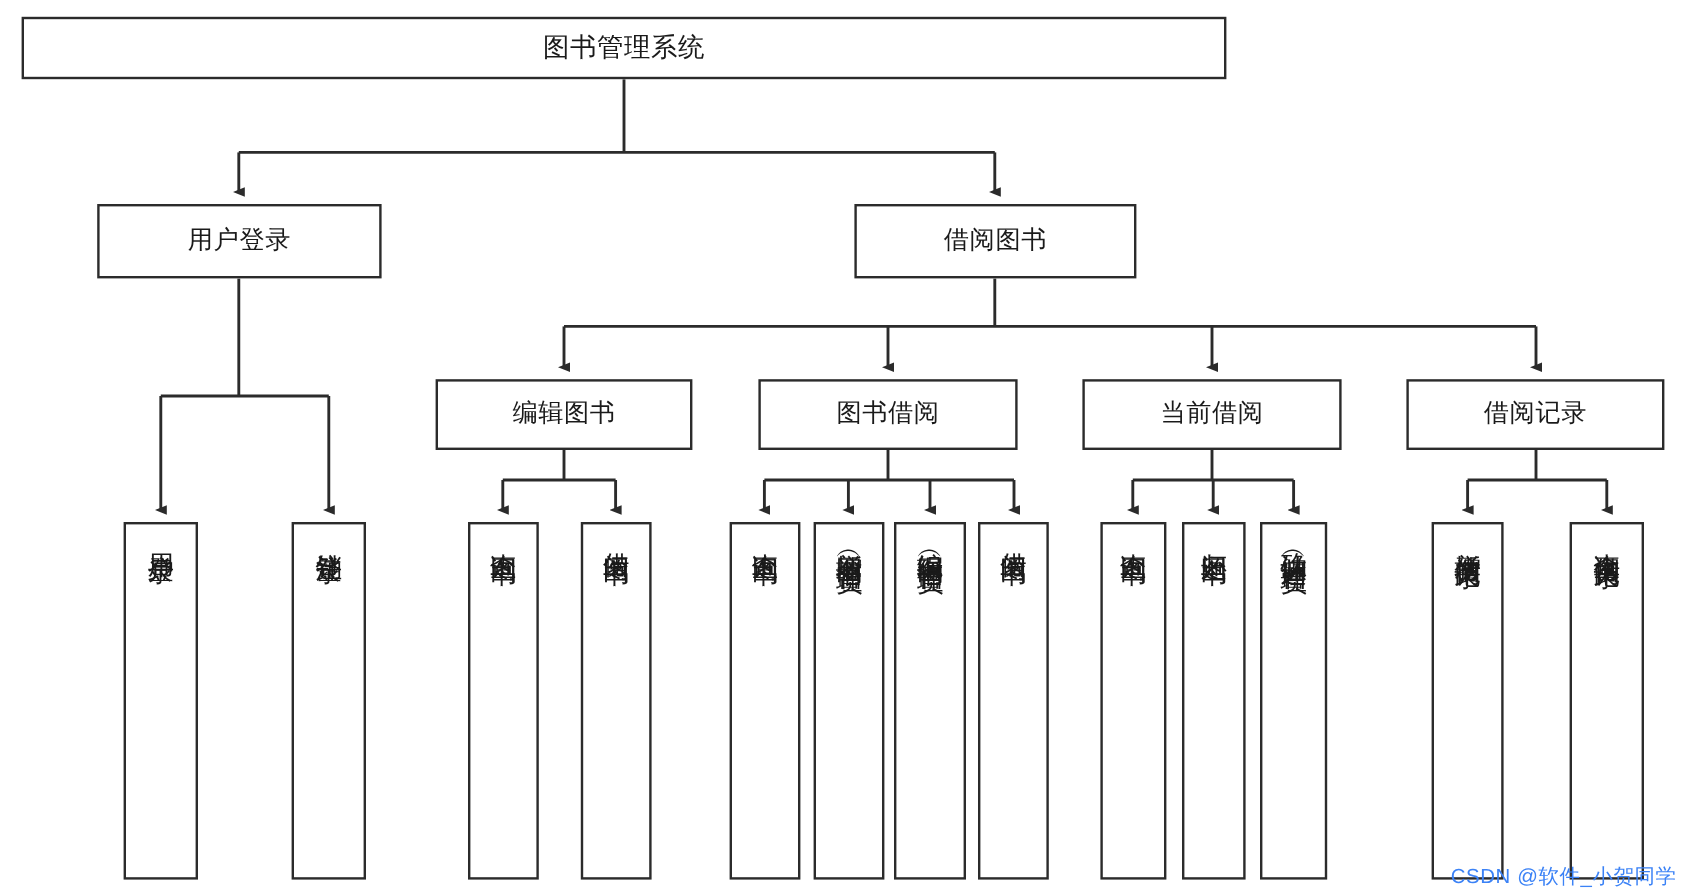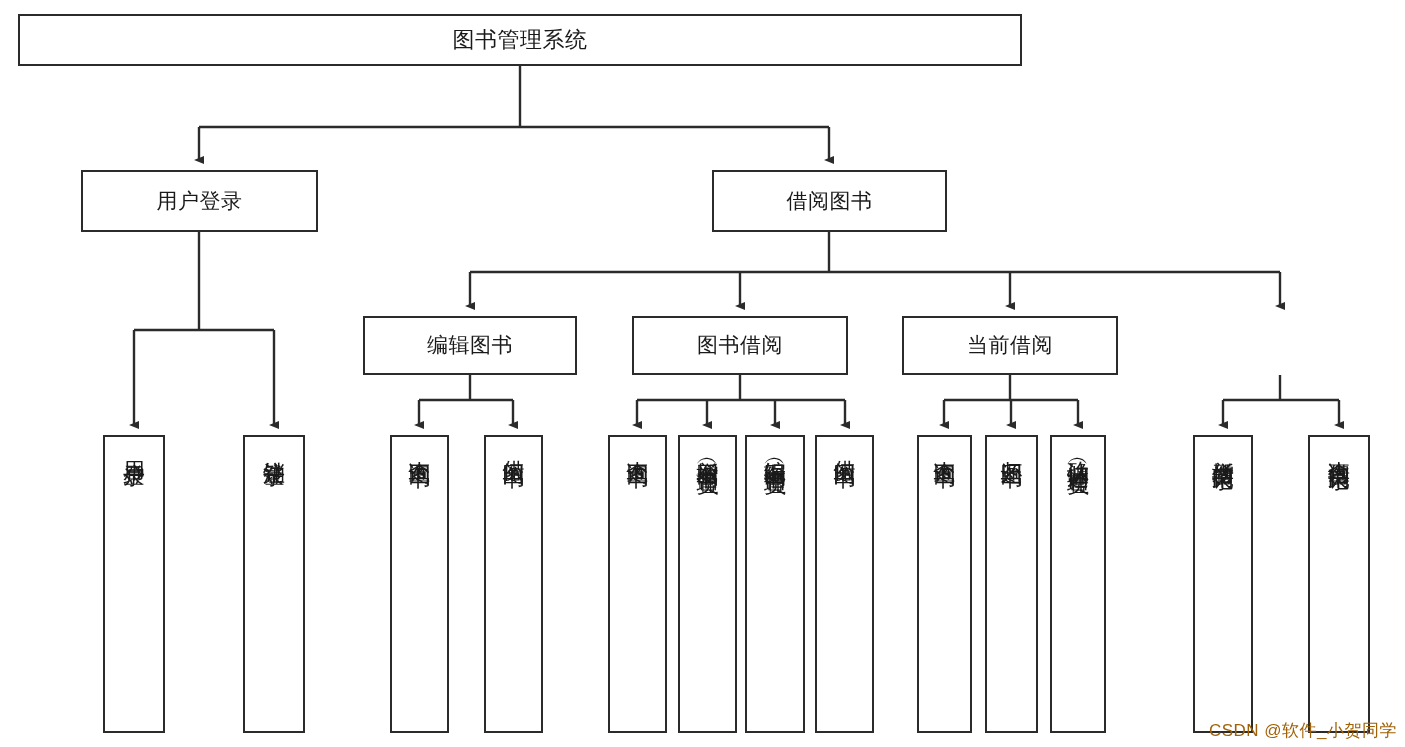--- a/index.html
+++ b/index.html
@@ -58,21 +58,21 @@
     max-height: 100%;
   }
   .node.root .label {
     font-size: 22px;
   }
   #watermark {
     position: absolute;
     right: 8px;
     bottom: 5px;
     font-size: 17px;
-    color: #a16207;
+    color: #3b82f6;
     letter-spacing: 0.5px;
     white-space: nowrap;
     pointer-events: none;
   }
 </style>
 </head>
 <body>
 
 <div id="canvas">
 
@@ -139,20 +139,23 @@
 
   <div class="node horiz" style="left:363px; top:316px; width:214px; height:59px;">
     <span class="label">编辑图书</span>
   </div>
   <div class="node horiz" style="left:902px; top:316px; width:216px; height:59px;">
     <span class="label">当前借阅</span>
   </div>
   <div class="node horiz" style="left:632px; top:316px; width:216px; height:59px;">
     <span class="label">图书借阅</span>
   </div>
+  <div class="node horiz" style="left:1172px; top:316px; width:215px; height:59px;">
+    <span class="label">借阅记录</span>
+  </div>
 
   <div class="node vert" style="left:103px; top:435px; width:62px; height:298px;">
     <span class="label">用户登录</span>
   </div>
   <div class="node vert" style="left:243px; top:435px; width:62px; height:298px;">
     <span class="label">注销登录</span>
   </div>
 
   <div class="node vert" style="left:390px; top:435px; width:59px; height:298px;">
     <span class="label">查询图书</span>

